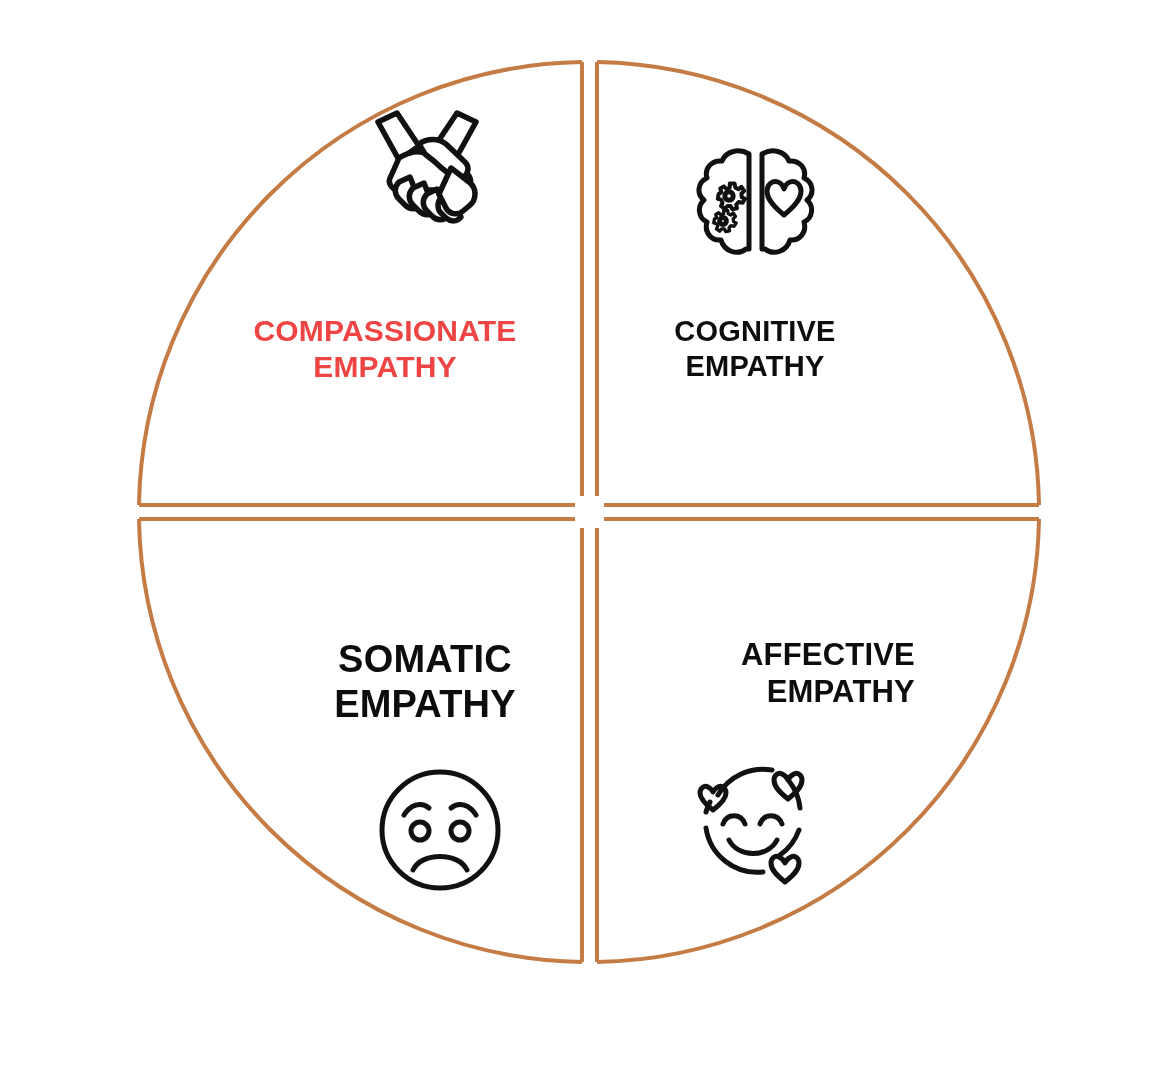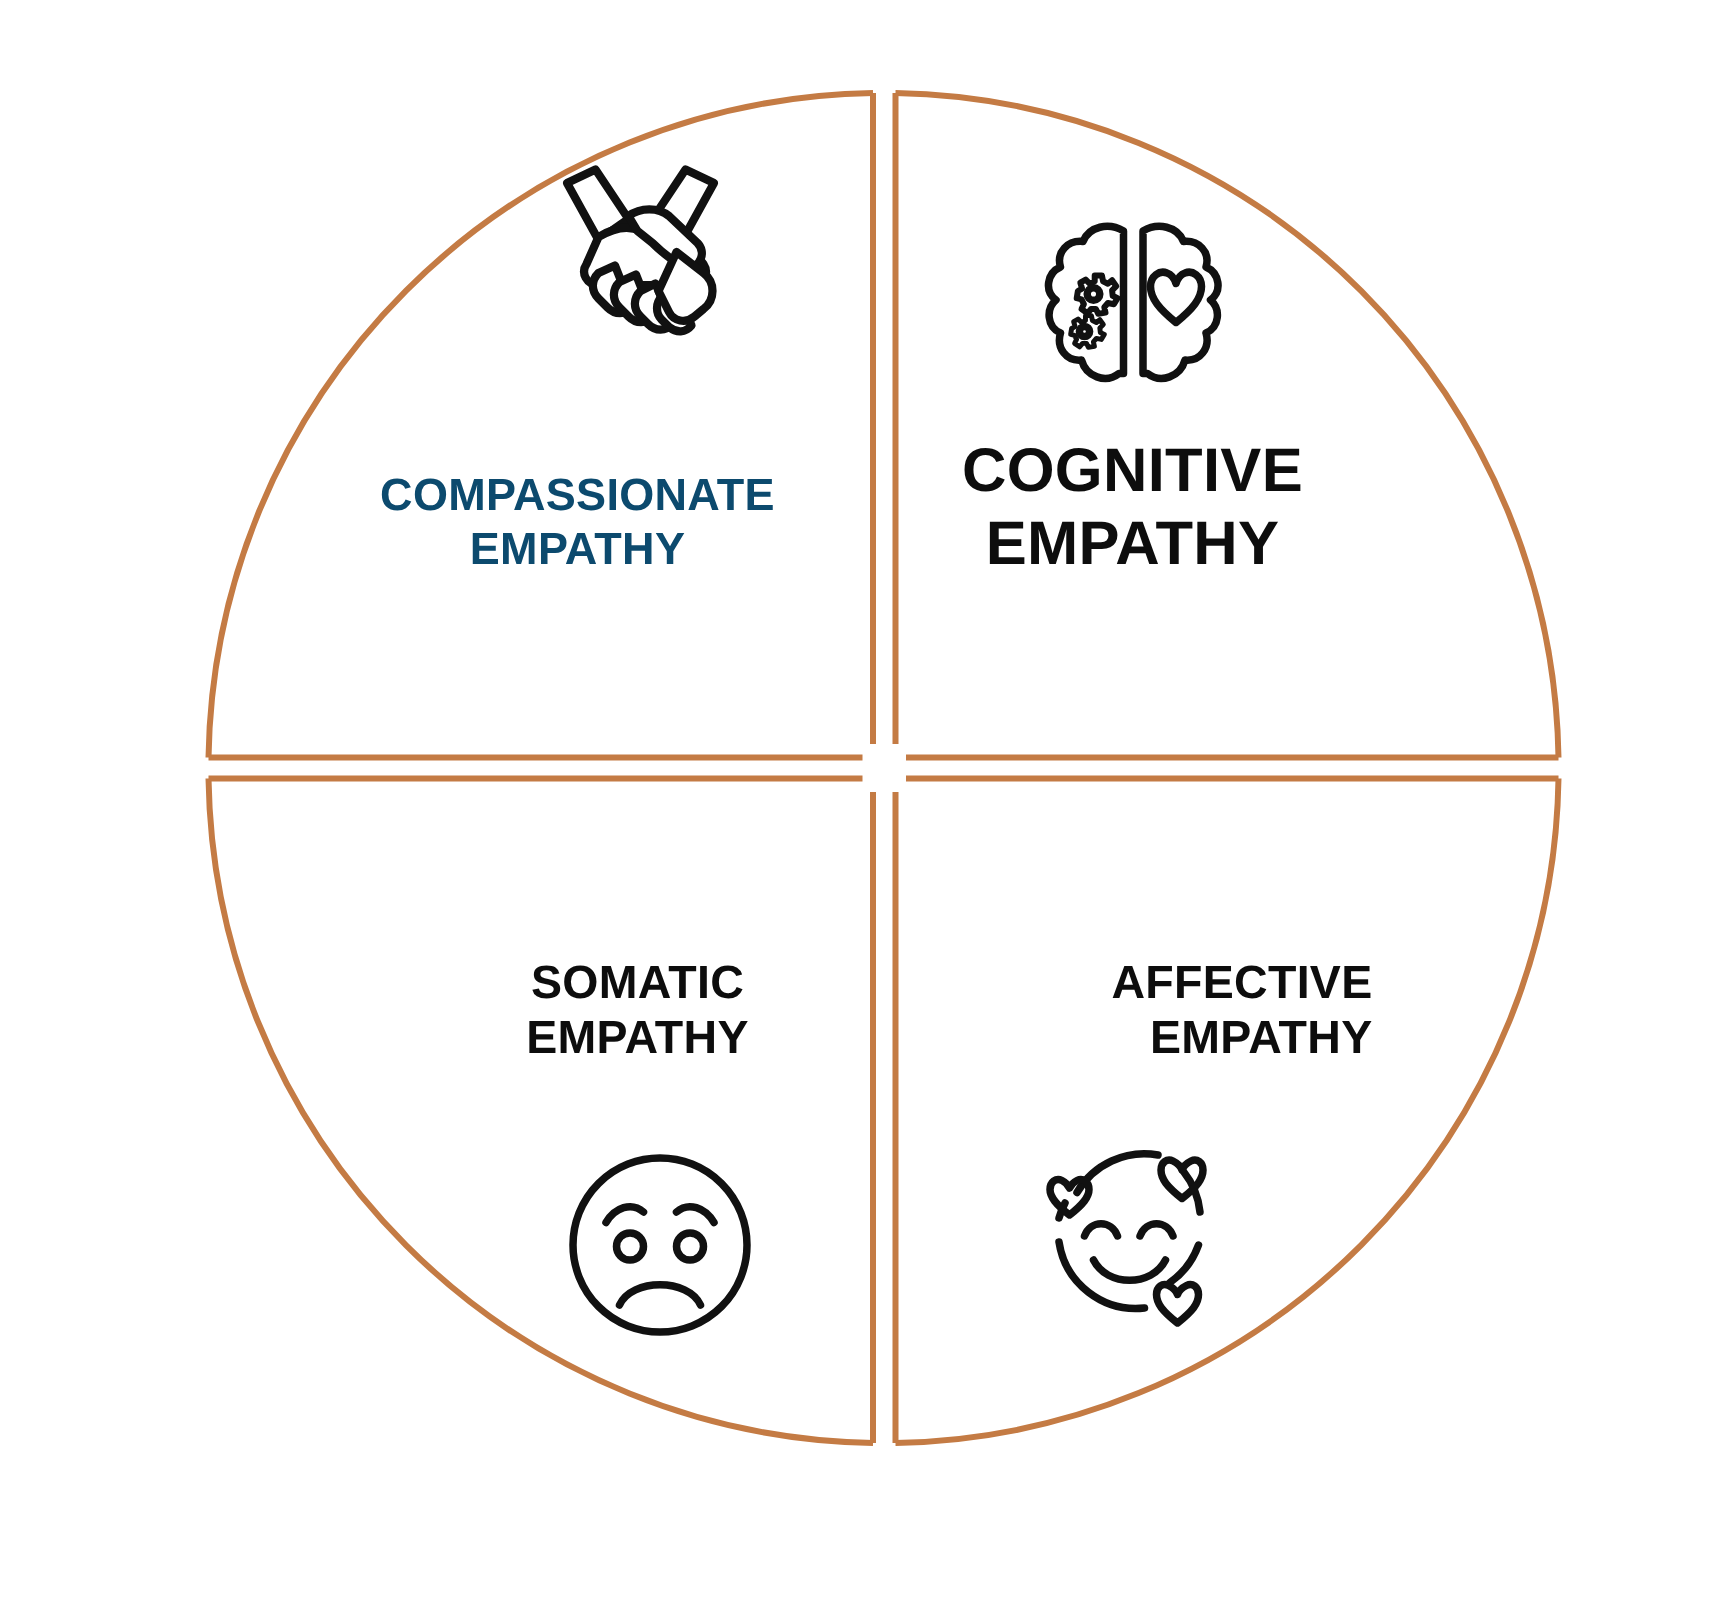--- a/index.html
+++ b/index.html
@@ -44,30 +44,30 @@
   
   #label-compassionate {
     left: 185px;
     top: 313px;
     width: 400px;
     font-size: 30px;
   }
   
   #label-cognitive {
     left: 610px;
-    top: 289px;
+    top: 314px;
     width: 290px;
-    font-size: 41px;
+    font-size: 29px;
   }
   
   #label-somatic {
     left: 300px;
     top: 637px;
     width: 250px;
-    font-size: 31px;
+    font-size: 38px;
   }
   
   #label-affective {
     left: 625px;
     top: 637px;
     width: 290px;
     font-size: 31px;
   }
   .icon-holder {
     position: absolute;
@@ -223,21 +223,21 @@
                  C 96,13 99,15 100,18 C 101,15 104,13 106,12
                  C 110,10 114,13 114,18 C 114,24 110,29 100,37 Z"></path>
 
         <path d="M 97,120 C 87,112 83,107 83,101 C 83,96 87,93 91,95
                  C 93,96 96,98 97,101 C 98,98 101,96 103,95
                  C 107,93 111,96 111,101 C 111,107 107,112 97,120 Z"></path>
       </g>
     </svg>
   </div>
 
-  <div class="quad-label" id="label-compassionate" style="color: #0c4a6e;">
+  <div class="quad-label" id="label-compassionate" style="color: #ef4444;">
     <span class="l1">COMPASSIONATE</span>
     <span class="l2">EMPATHY</span>
   </div>
 
   <div class="quad-label" id="label-cognitive" style="color: rgb(13, 13, 13);">
     <span class="l1">COGNITIVE</span>
     <span class="l2">EMPATHY</span>
   </div>
 
   <div class="quad-label" id="label-somatic" style="color: rgb(13, 13, 13);">

